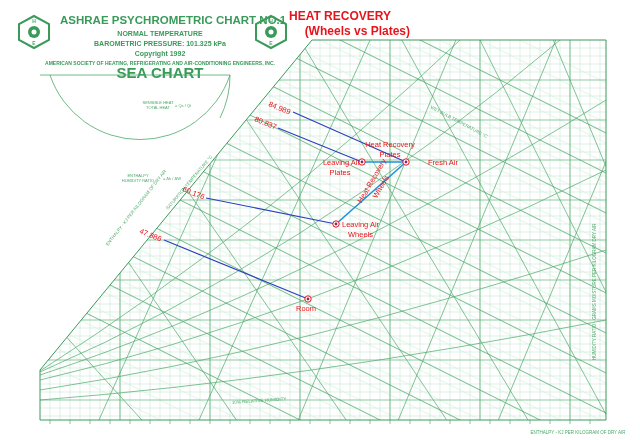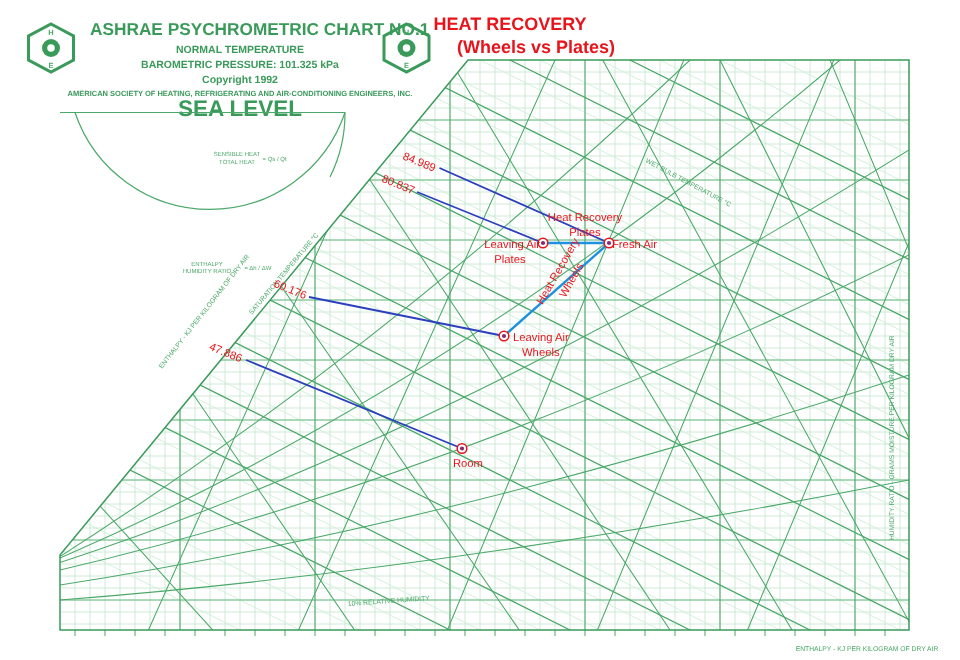--- a/index.html
+++ b/index.html
@@ -27,21 +27,21 @@
     <circle cx="18" cy="18" r="2.5" fill="#fff"></circle>
     <text x="18" y="9" font-size="5" text-anchor="middle" class="gtxt" font-weight="bold">H</text>
     <text x="18" y="31" font-size="5" text-anchor="middle" class="gtxt" font-weight="bold">E</text>
   </svg>
 </div>
 <div class="abs hdr h1">ASHRAE PSYCHROMETRIC CHART NO.1</div>
 <div class="abs hdr h2">NORMAL TEMPERATURE</div>
 <div class="abs hdr h3">BAROMETRIC PRESSURE: 101.325 kPa</div>
 <div class="abs hdr h4">Copyright 1992</div>
 <div class="abs hdr h5">AMERICAN SOCIETY OF HEATING, REFRIGERATING AND AIR-CONDITIONING ENGINEERS, INC.</div>
-<div class="abs hdr h6">SEA LEVEL</div>
+<div class="abs hdr h6">SEA CHART</div>
 
 <div class="abs logo" style="left:253px;top:14px;">
   <svg width="36" height="36" viewBox="0 0 36 36">
     <polygon points="18,2 33,10 33,26 18,34 3,26 3,10" fill="none" stroke="#3a9a5a" stroke-width="2"></polygon>
     <circle cx="18" cy="18" r="6" fill="#3a9a5a"></circle>
     <circle cx="18" cy="18" r="2.5" fill="#fff"></circle>
     <text x="18" y="9" font-size="5" text-anchor="middle" class="gtxt" font-weight="bold">H</text>
     <text x="18" y="31" font-size="5" text-anchor="middle" class="gtxt" font-weight="bold">E</text>
   </svg>
 </div>
@@ -162,20 +162,20 @@
     <text transform="translate(182,191) rotate(22)">60.176</text>
     <text transform="translate(139,233) rotate(22)">47.886</text>
   </g>
 
   <g fill="#e8141b" font-size="7.5" font-family="Liberation Sans, sans-serif" text-anchor="middle">
     <text transform="translate(374,182) rotate(-60)">Heat Recovery</text>
     <text transform="translate(383,188) rotate(-60)">Wheels</text>
   </g>
 </svg>
 
-<div class="abs ann" style="left:408px;top:158px;text-align:left;">Fresh Air</div>
+<div class="abs ann" style="left:428px;top:158px;text-align:left;">Fresh Air</div>
 <div class="abs ann" style="left:360px;top:140px;width:60px;">Heat Recovery</div>
 <div class="abs ann" style="left:360px;top:150px;width:60px;">Plates</div>
 <div class="abs ann" style="left:316px;top:158px;width:44px;text-align:right;">Leaving Air</div>
 <div class="abs ann" style="left:318px;top:168px;width:44px;text-align:center;">Plates</div>
 <div class="abs ann" style="left:342px;top:220px;text-align:left;">Leaving Air</div>
 <div class="abs ann" style="left:348px;top:230px;text-align:left;">Wheels</div>
-<div class="abs ann" style="left:297px;top:304px;width:30px;">Room</div>
+<div class="abs ann" style="left:286px;top:304px;width:30px;text-align:right;">Room</div>
 
 </body></html>

